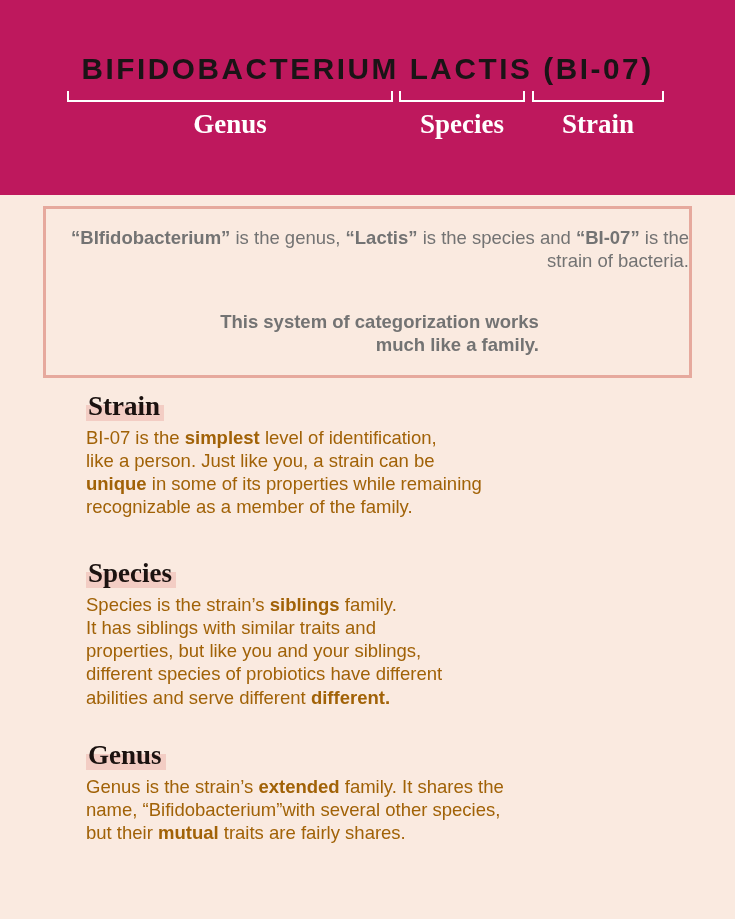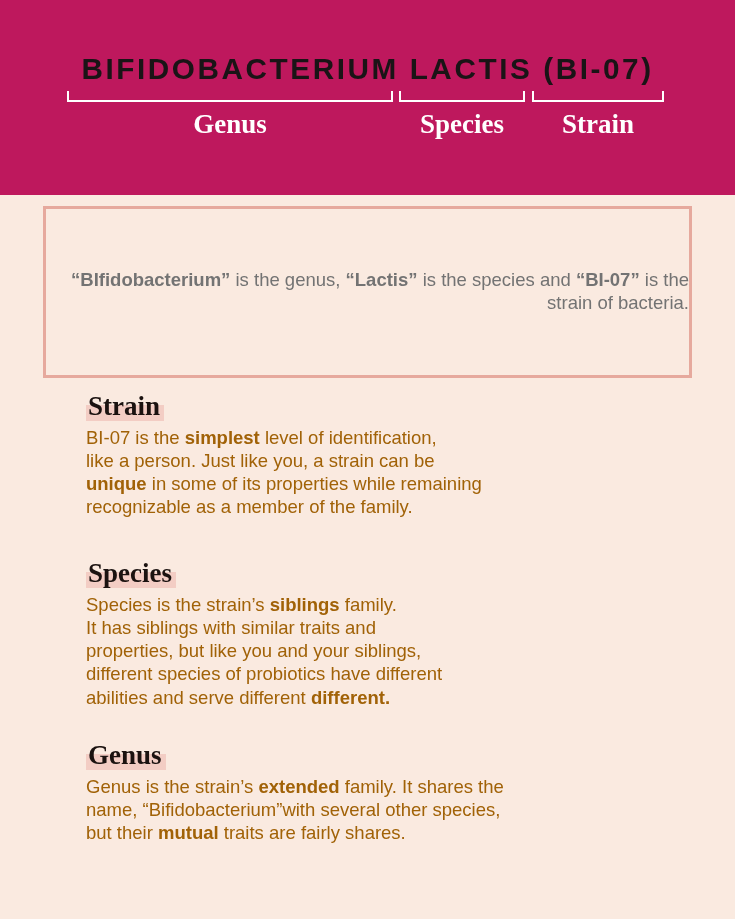--- a/index.html
+++ b/index.html
@@ -166,20 +166,22 @@
 
     <div class="rank-label genus">Genus</div>
     <div class="rank-label species">Species</div>
     <div class="rank-label strain">Strain</div>
   </div>
 
   <div class="callout">
     <p class="para-top">
       <b>“BIfidobacterium”</b><span> is the genus, </span><b>“Lactis”</b><span> is the species and </span><b>“BI-07”</b><span> is the strain of bacteria.</span>
     </p>
+    <p class="para-bottom" style="white-space: pre-line;">This system of categorization works
+much like a family.</p>
   </div>
 
   <div class="section strain">
     <h2 class="sec-heading">
       <span class="hl"></span>
       <span class="txt">Strain</span>
     </h2>
     <p class="sec-body"><span>BI-07 is the </span><b>simplest</b><span> level of identification,
 like a person. Just like you, a strain can be
 </span><b>unique</b><span> in some of its properties while remaining

